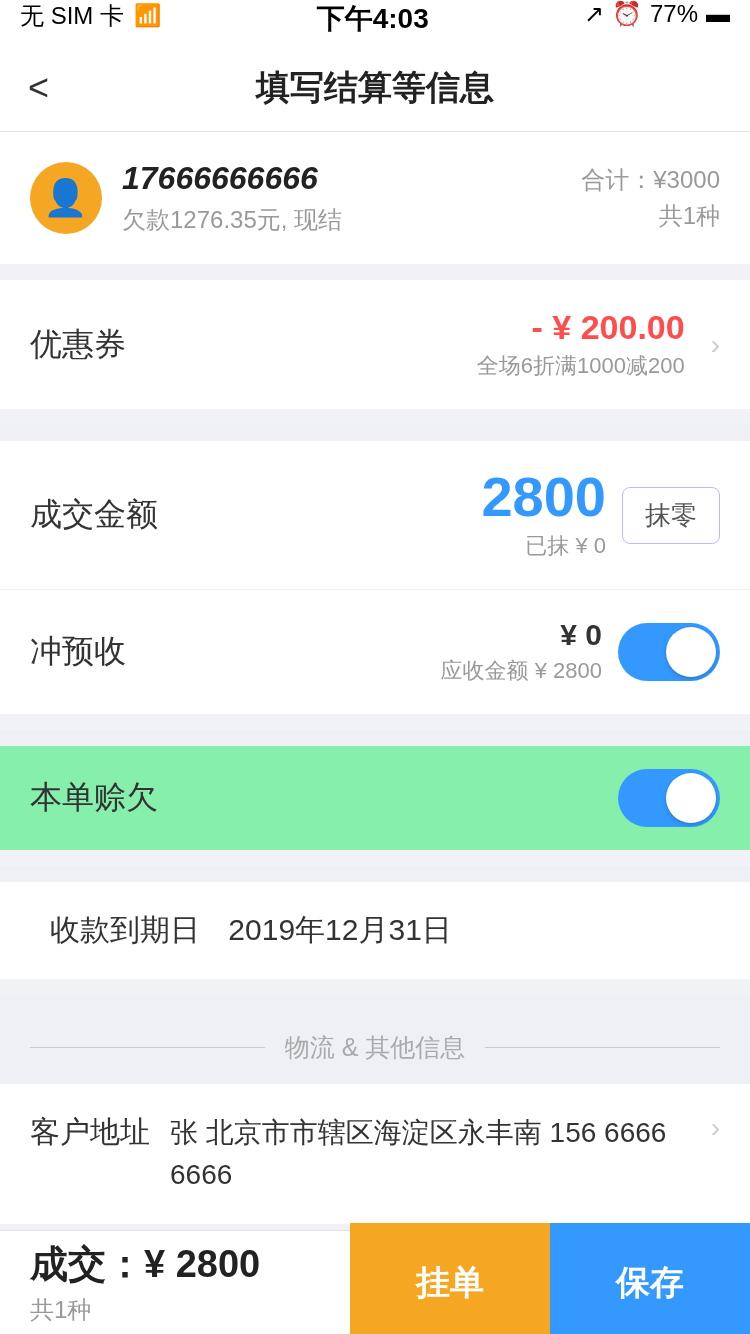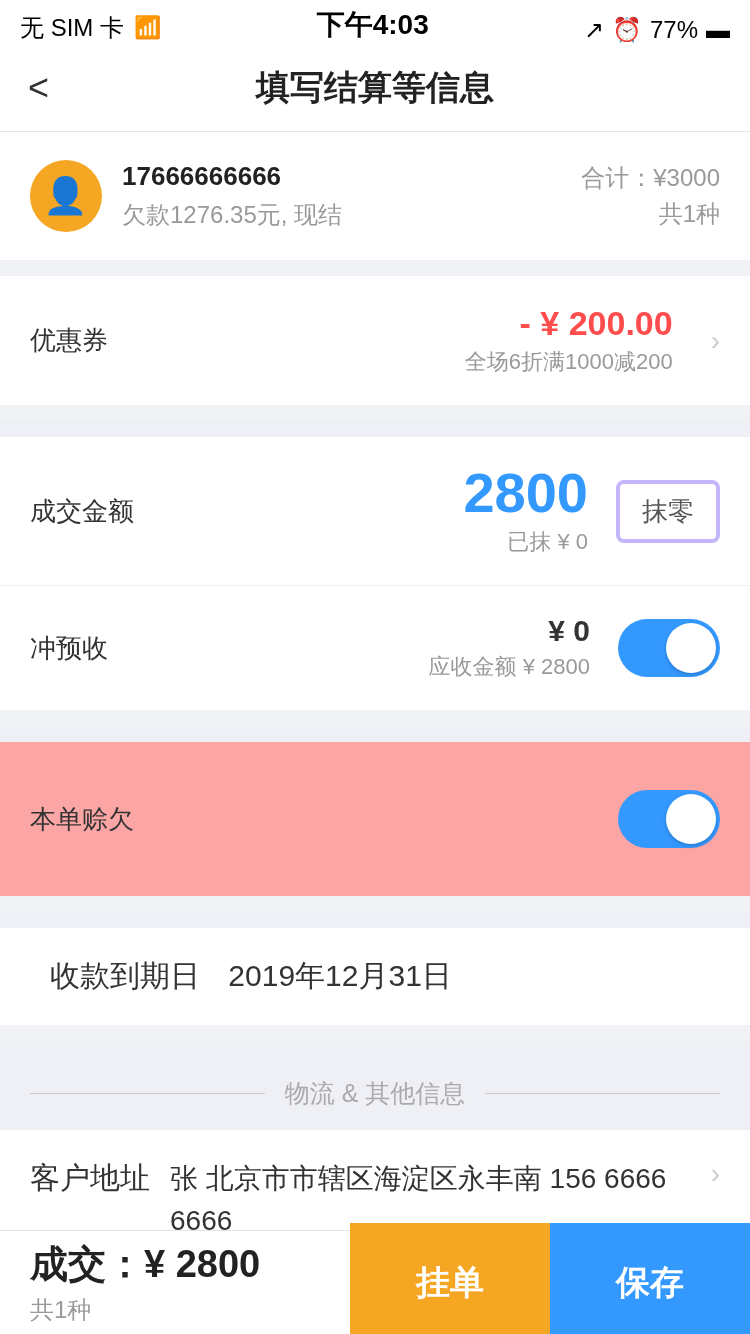--- a/index.html
+++ b/index.html
@@ -10,21 +10,21 @@
       font-family: -apple-system, 'PingFang SC', 'Helvetica Neue', sans-serif;
       background: #f0f2f5;
       color: #333;
       font-size: 28px;
     }
     
     .status-bar {
       height: 44px;
       background: #fff;
       display: flex;
-      align-items: flex-end;
+      align-items: flex-start;
       justify-content: space-between;
       padding: 0 20px;
       font-size: 24px;
       color: #000;
     }
     .status-left { display: flex; align-items: center; gap: 10px; }
     .status-center { font-weight: 600; font-size: 28px; }
     .status-right { display: flex; align-items: center; gap: 8px; font-size: 24px; }
 
     
@@ -67,52 +67,52 @@
     }
     .user-left { display: flex; align-items: center; gap: 20px; }
     .avatar {
       width: 72px;
       height: 72px;
       border-radius: 50%;
       background: #f5a623;
       display: flex; align-items: center; justify-content: center;
       font-size: 36px; color: #fff;
     }
-    .user-info .phone { font-size: 26px; font-weight: 600; color: #222; }
+    .user-info .phone { font-size: 32px; font-weight: 600; color: #222; font-style: italic; }
     .user-info .debt { font-size: 24px; color: #999; margin-top: 7px; }
     .user-right { text-align: right; }
     .user-right .total-label { font-size: 24px; color: #999; }
     .user-right .total-count { font-size: 24px; color: #999; margin-top: 4px; }
 
     
     .section {
       background: #fff;
       margin-bottom: 16px;
     }
     .row {
       display: flex;
       align-items: center;
       justify-content: space-between;
       padding: 28px 30px;
       border-bottom: 1px solid #f0f0f0;
     }
     .row:last-child { border-bottom: none; }
-    .row-label { font-size: 26px; color: #333; }
-    .row-right { display: flex; align-items: center; gap: 28px; text-align: right; }
+    .row-label { font-size: 32px; color: #333; }
+    .row-right { display: flex; align-items: center; gap: 16px; text-align: right; }
 
     
     .coupon-amount { font-size: 34px; color: #ff4d4d; font-weight: 600; }
     .coupon-desc { font-size: 22px; color: #999; margin-top: 4px; }
     .chevron { font-size: 28px; color: #ccc; margin-left: 10px; }
 
     
     .deal-amount-value { font-size: 56px; font-weight: 700; color: #3399ff; line-height: 1; }
     .deal-sub { font-size: 22px; color: #999; margin-top: 6px; }
     .round-btn {
-      border: 4px solid #c4b5fd;
+      border: 1px solid #c4b5fd;
       border-radius: 8px;
       padding: 10px 22px;
       font-size: 26px;
       color: #555;
       background: #fff;
       cursor: pointer;
       white-space: nowrap;
     }
 
     
@@ -143,25 +143,25 @@
     .precharge-desc { font-size: 22px; color: #999; margin-top: 4px; }
 
     
     .section-divider {
       background: #eef0f5;
       height: 16px;
     }
 
     
     .bad-debt-row {
-      background: #fca5a5;
+      background: #86efac;
       display: flex;
       align-items: center;
       justify-content: space-between;
-      padding: 48px 30px;
+      padding: 23px 30px;
       margin-bottom: 16px;
     }
 
     
     .due-date-section {
       background: #fff;
       padding: 28px 30px;
       margin-bottom: 16px;
       font-size: 30px;
       color: #333;

